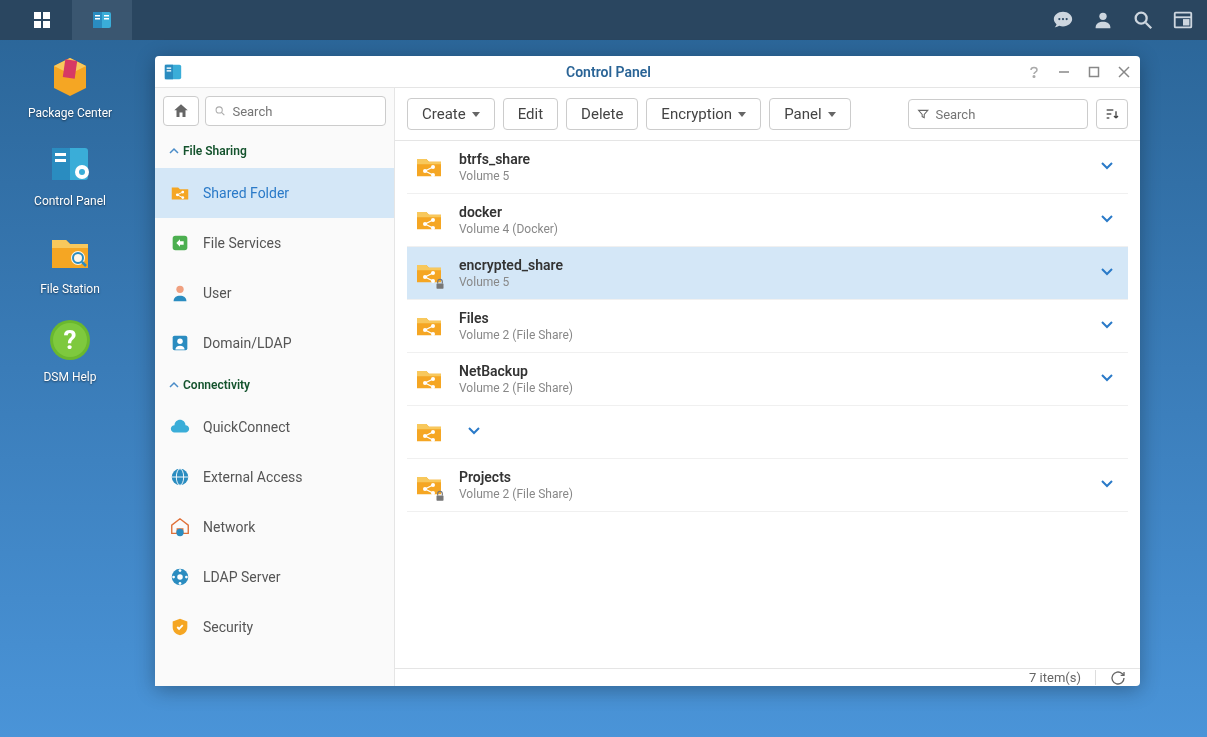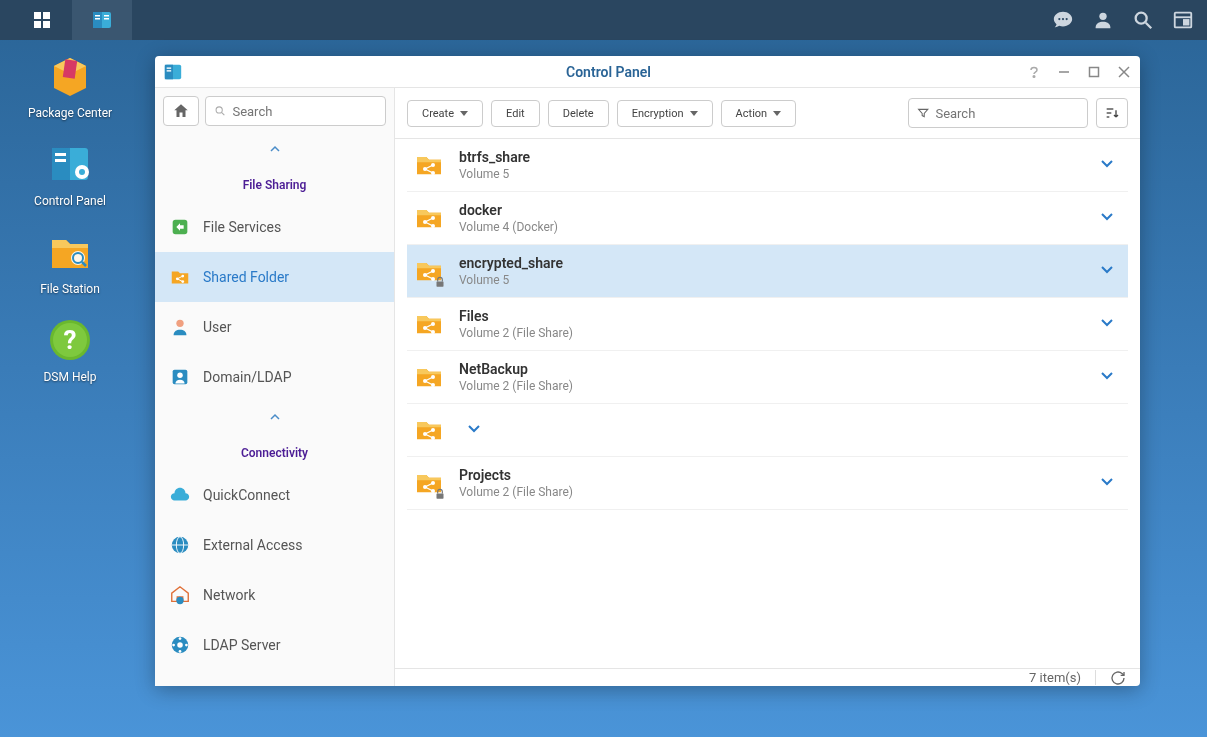--- a/index.html
+++ b/index.html
@@ -28,29 +28,29 @@
 .window-control { width: 16px; height: 16px; cursor: pointer; display: flex; align-items: center; justify-content: center; color: #888; }
 
 .window-body { flex: 1; display: flex; overflow: hidden; }
 
 
 .sidebar { width: 240px; border-right: 1px solid #e5e5e5; display: flex; flex-direction: column; background: #fafafa; }
 .sidebar-top { display: flex; gap: 6px; padding: 8px; }
 .home-btn { width: 36px; height: 30px; border: 1px solid #ccc; border-radius: 4px; background: #fff; display: flex; align-items: center; justify-content: center; cursor: pointer; }
 .sidebar-search { flex: 1; height: 30px; border: 1px solid #ccc; border-radius: 4px; padding: 0 8px; display: flex; align-items: center; background: #fff; }
 .sidebar-search input { border: none; outline: none; width: 100%; font-size: 13px; margin-left: 6px; }
-.sidebar-section-header { padding: 10px 14px; font-size: 12px; font-weight: 600; color: #4c1d95; display: flex; align-items: center; gap: 24px; cursor: pointer; flex-direction: column; }
+.sidebar-section-header { padding: 10px 14px; font-size: 12px; font-weight: 600; color: #14532d; display: flex; align-items: center; gap: 4px; cursor: pointer; }
 .sidebar-item { padding: 14px 14px; display: flex; align-items: center; gap: 12px; cursor: pointer; font-size: 14px; color: #555; }
 .sidebar-item.selected { background: #d4e7f7; color: #2a7ac8; }
 .sidebar-item-icon { width: 22px; height: 22px; display: flex; align-items: center; justify-content: center; flex-shrink: 0; }
 
 
 .main { flex: 1; display: flex; flex-direction: column; }
 .toolbar { padding: 10px 12px; display: flex; align-items: center; gap: 8px; border-bottom: 1px solid #e5e5e5; }
-.btn { padding: 6px 14px; border: 1px solid #ccc; border-radius: 4px; background: #fff; font-size: 11px; color: #444; cursor: pointer; display: flex; align-items: center; gap: 4px; }
+.btn { padding: 6px 14px; border: 1px solid #ccc; border-radius: 4px; background: #fff; font-size: 15px; color: #444; cursor: pointer; display: flex; align-items: center; gap: 4px; }
 .toolbar-spacer { flex: 1; }
 .main-search { width: 180px; height: 30px; border: 1px solid #ccc; border-radius: 4px; padding: 0 8px; display: flex; align-items: center; background: #fff; }
 .main-search input { border: none; outline: none; width: 100%; font-size: 13px; margin-left: 6px; }
 .sort-btn { width: 32px; height: 30px; border: 1px solid #ccc; border-radius: 4px; background: #fff; display: flex; align-items: center; justify-content: center; cursor: pointer; }
 
 .folder-list { flex: 1; overflow-y: auto; padding: 0 12px; }
 .folder-row { display: flex; align-items: center; padding: 10px 6px; border-bottom: 1px solid #f0f0f0; cursor: pointer; }
 .folder-row.selected { background: #d4e7f7; }
 .folder-icon { width: 32px; height: 32px; margin-right: 14px; position: relative; flex-shrink: 0; }
 .folder-info { flex: 1; }
@@ -223,41 +223,41 @@
         </div>
       </div>
 
       <div class="sidebar-section-header">
         <svg width="10" height="10" viewBox="0 0 10 10">
             <path d="M1 7 L5 3 L9 7" fill="none" stroke="#4a8cc8" stroke-width="1.5"></path>
           </svg>
         <span>File Sharing</span>
       </div>
 
-      <div class="sidebar-item">
-        <div class="sidebar-item-icon">
-            <svg width="22" height="22" viewBox="0 0 24 24">
-              <rect x="4" y="4" width="16" height="16" rx="3" fill="#4caf50"></rect>
-              <path d="M8 12 L12 8 L12 10 L16 10 L16 14 L12 14 L12 16 Z" fill="#fff"></path>
-            </svg>
-          </div>
-        <span>File Services</span>
-      </div>
       <div class="sidebar-item selected">
         <div class="sidebar-item-icon">
             <svg width="22" height="22" viewBox="0 0 24 24">
               <path d="M3 6h7l2 2h9v11H3z" fill="#f5a623"></path>
               <circle cx="9" cy="14" r="1.5" fill="#fff"></circle>
               <circle cx="15" cy="11" r="1.5" fill="#fff"></circle>
               <circle cx="15" cy="17" r="1.5" fill="#fff"></circle>
               <line x1="9" y1="14" x2="15" y2="11" stroke="#fff"></line>
               <line x1="9" y1="14" x2="15" y2="17" stroke="#fff"></line>
             </svg>
           </div>
         <span>Shared Folder</span>
+      </div>
+      <div class="sidebar-item">
+        <div class="sidebar-item-icon">
+            <svg width="22" height="22" viewBox="0 0 24 24">
+              <rect x="4" y="4" width="16" height="16" rx="3" fill="#4caf50"></rect>
+              <path d="M8 12 L12 8 L12 10 L16 10 L16 14 L12 14 L12 16 Z" fill="#fff"></path>
+            </svg>
+          </div>
+        <span>File Services</span>
       </div>
       <div class="sidebar-item">
         <div class="sidebar-item-icon">
             <svg width="22" height="22" viewBox="0 0 24 24">
               <circle cx="12" cy="8" r="4" fill="#f0a080"></circle>
               <path d="M5 21c0-4 3-6 7-6s7 2 7 6" fill="#2a8cc0"></path>
             </svg>
           </div>
         <span>User</span>
       </div>
@@ -336,21 +336,21 @@
             <span>Create</span>
             <span class="caret"></span>
           </button>
         <button class="btn">Edit</button>
         <button class="btn">Delete</button>
         <button class="btn">
             <span>Encryption</span>
             <span class="caret"></span>
           </button>
         <button class="btn">
-            <span>Action</span>
+            <span>Panel</span>
             <span class="caret"></span>
           </button>
         <div class="toolbar-spacer"></div>
         <div class="main-search">
           <svg width="14" height="14" viewBox="0 0 24 24" fill="none" stroke="#666" stroke-width="2">
               <path d="M3 5h18l-7 8v6l-4-2v-4z"></path>
             </svg>
           <input type="text" placeholder="Search" style="">
         </div>
         <div class="sort-btn">

